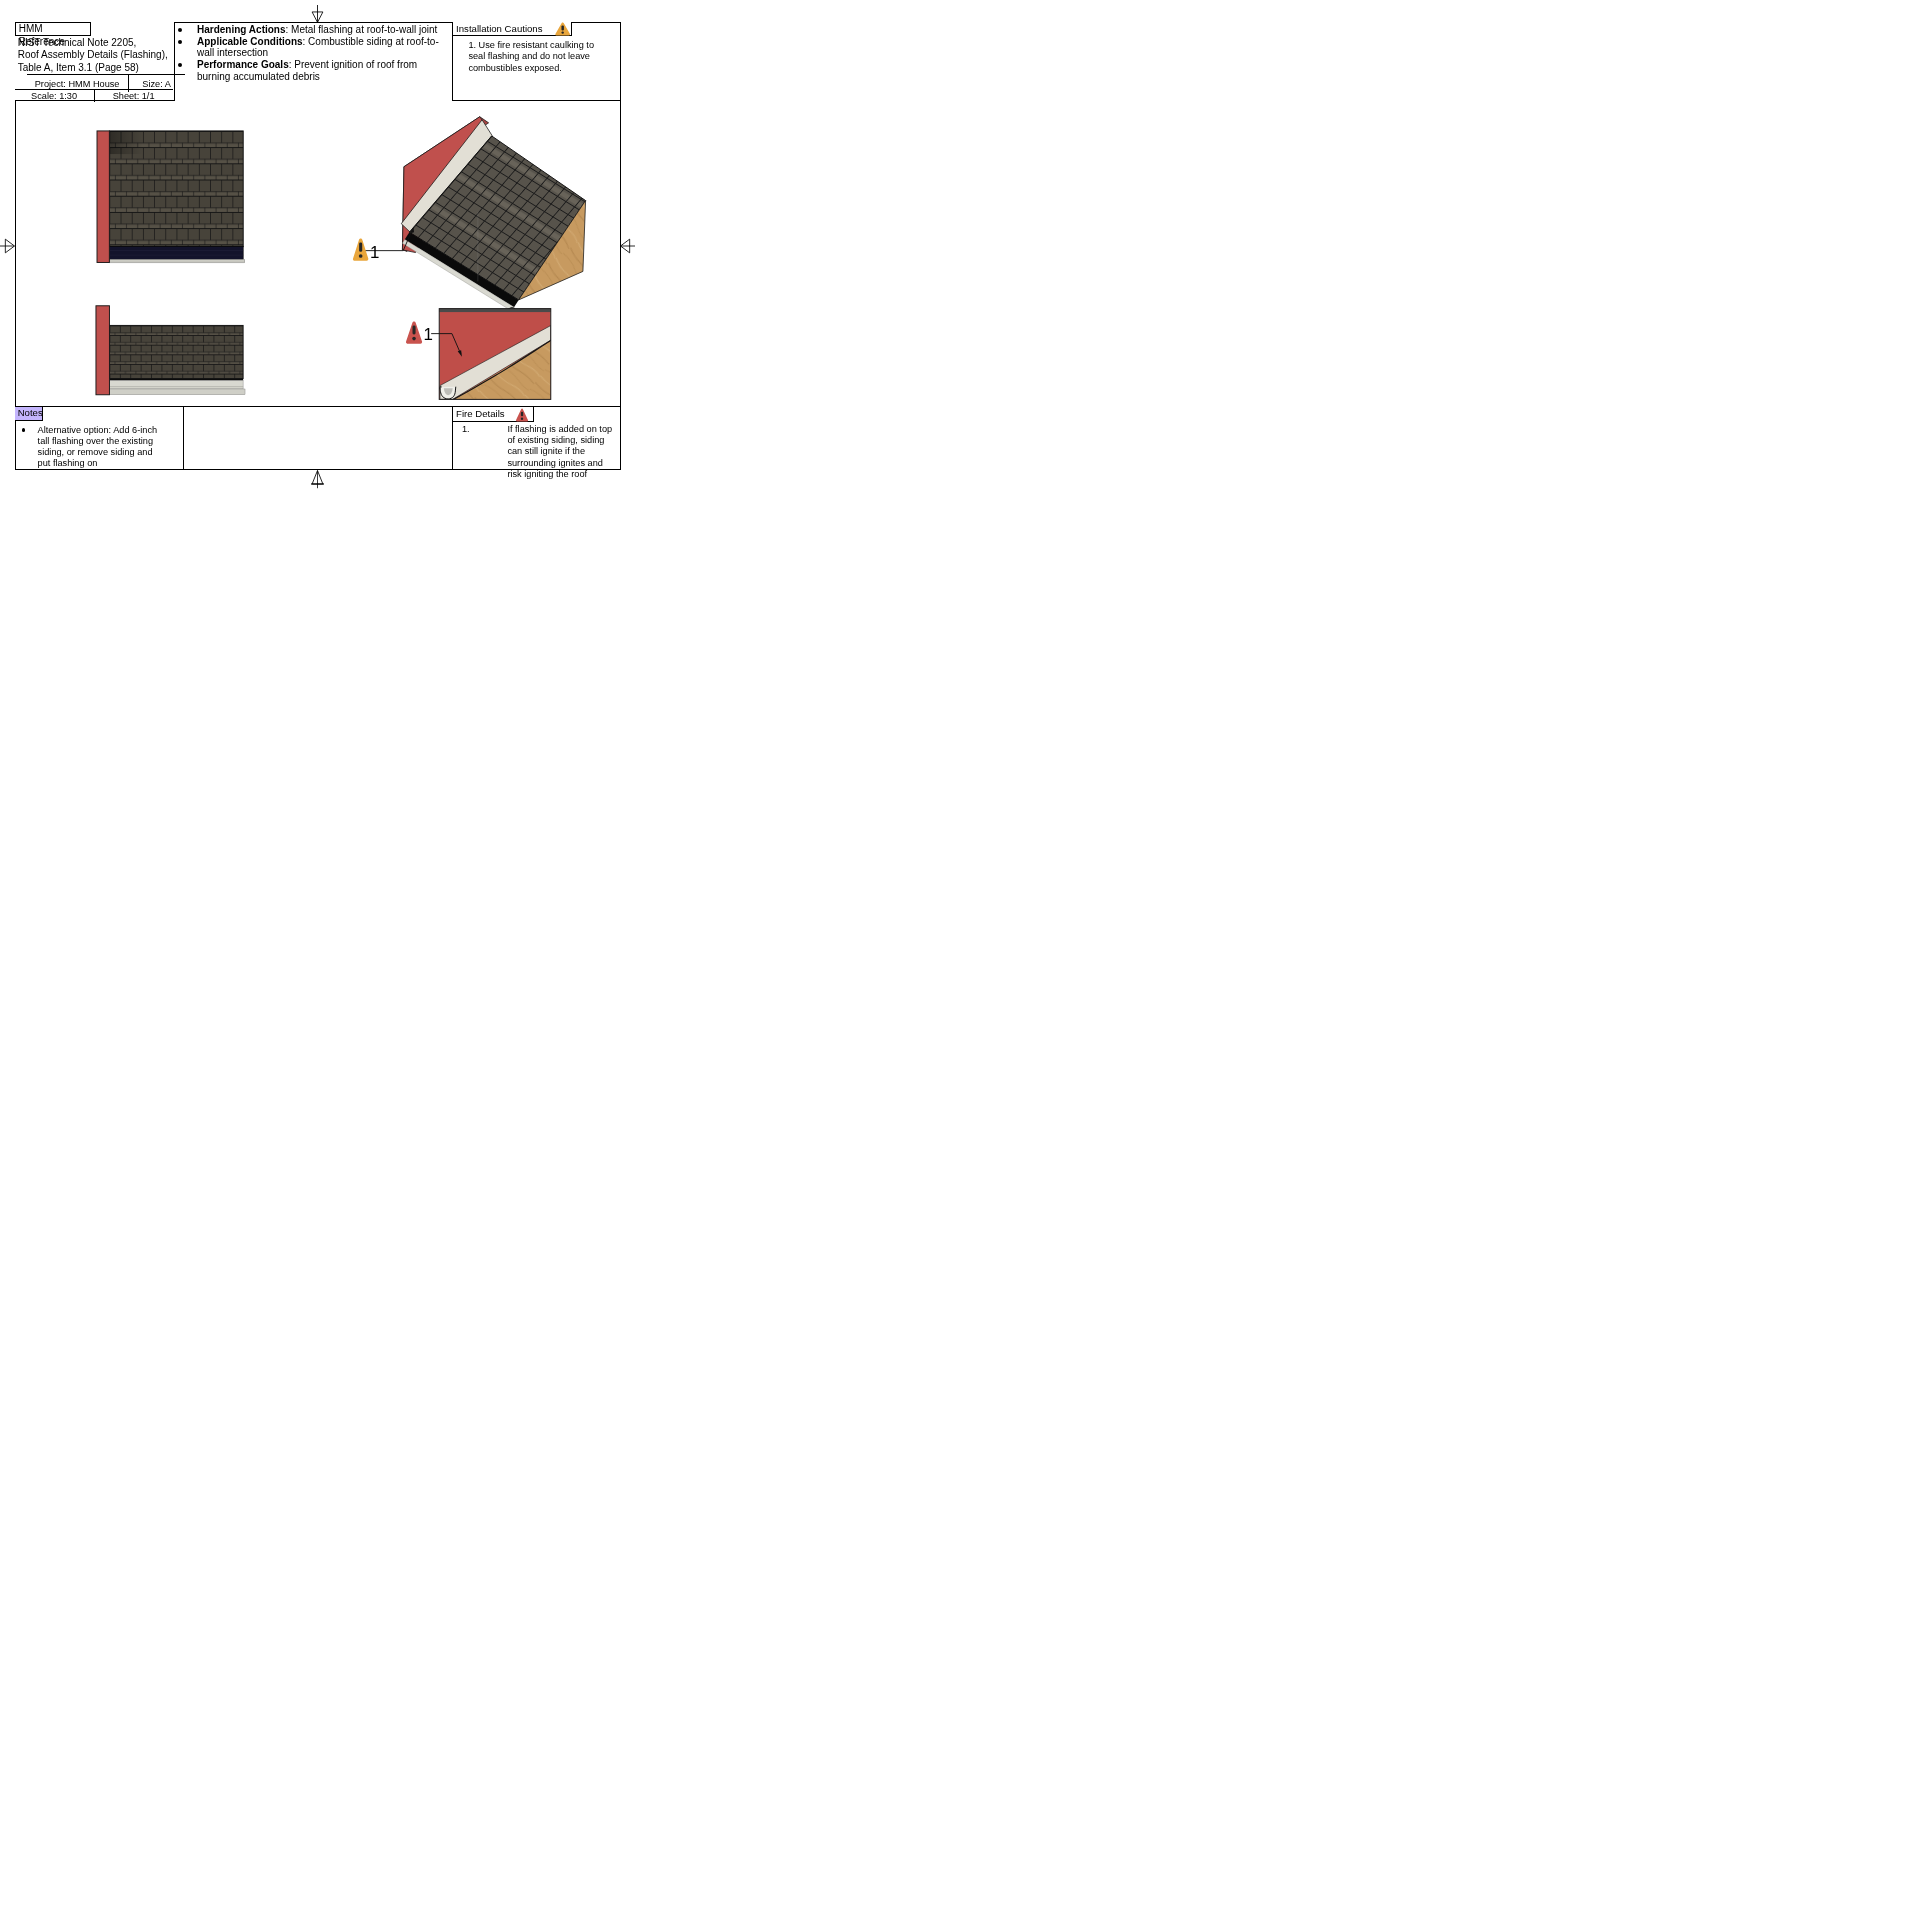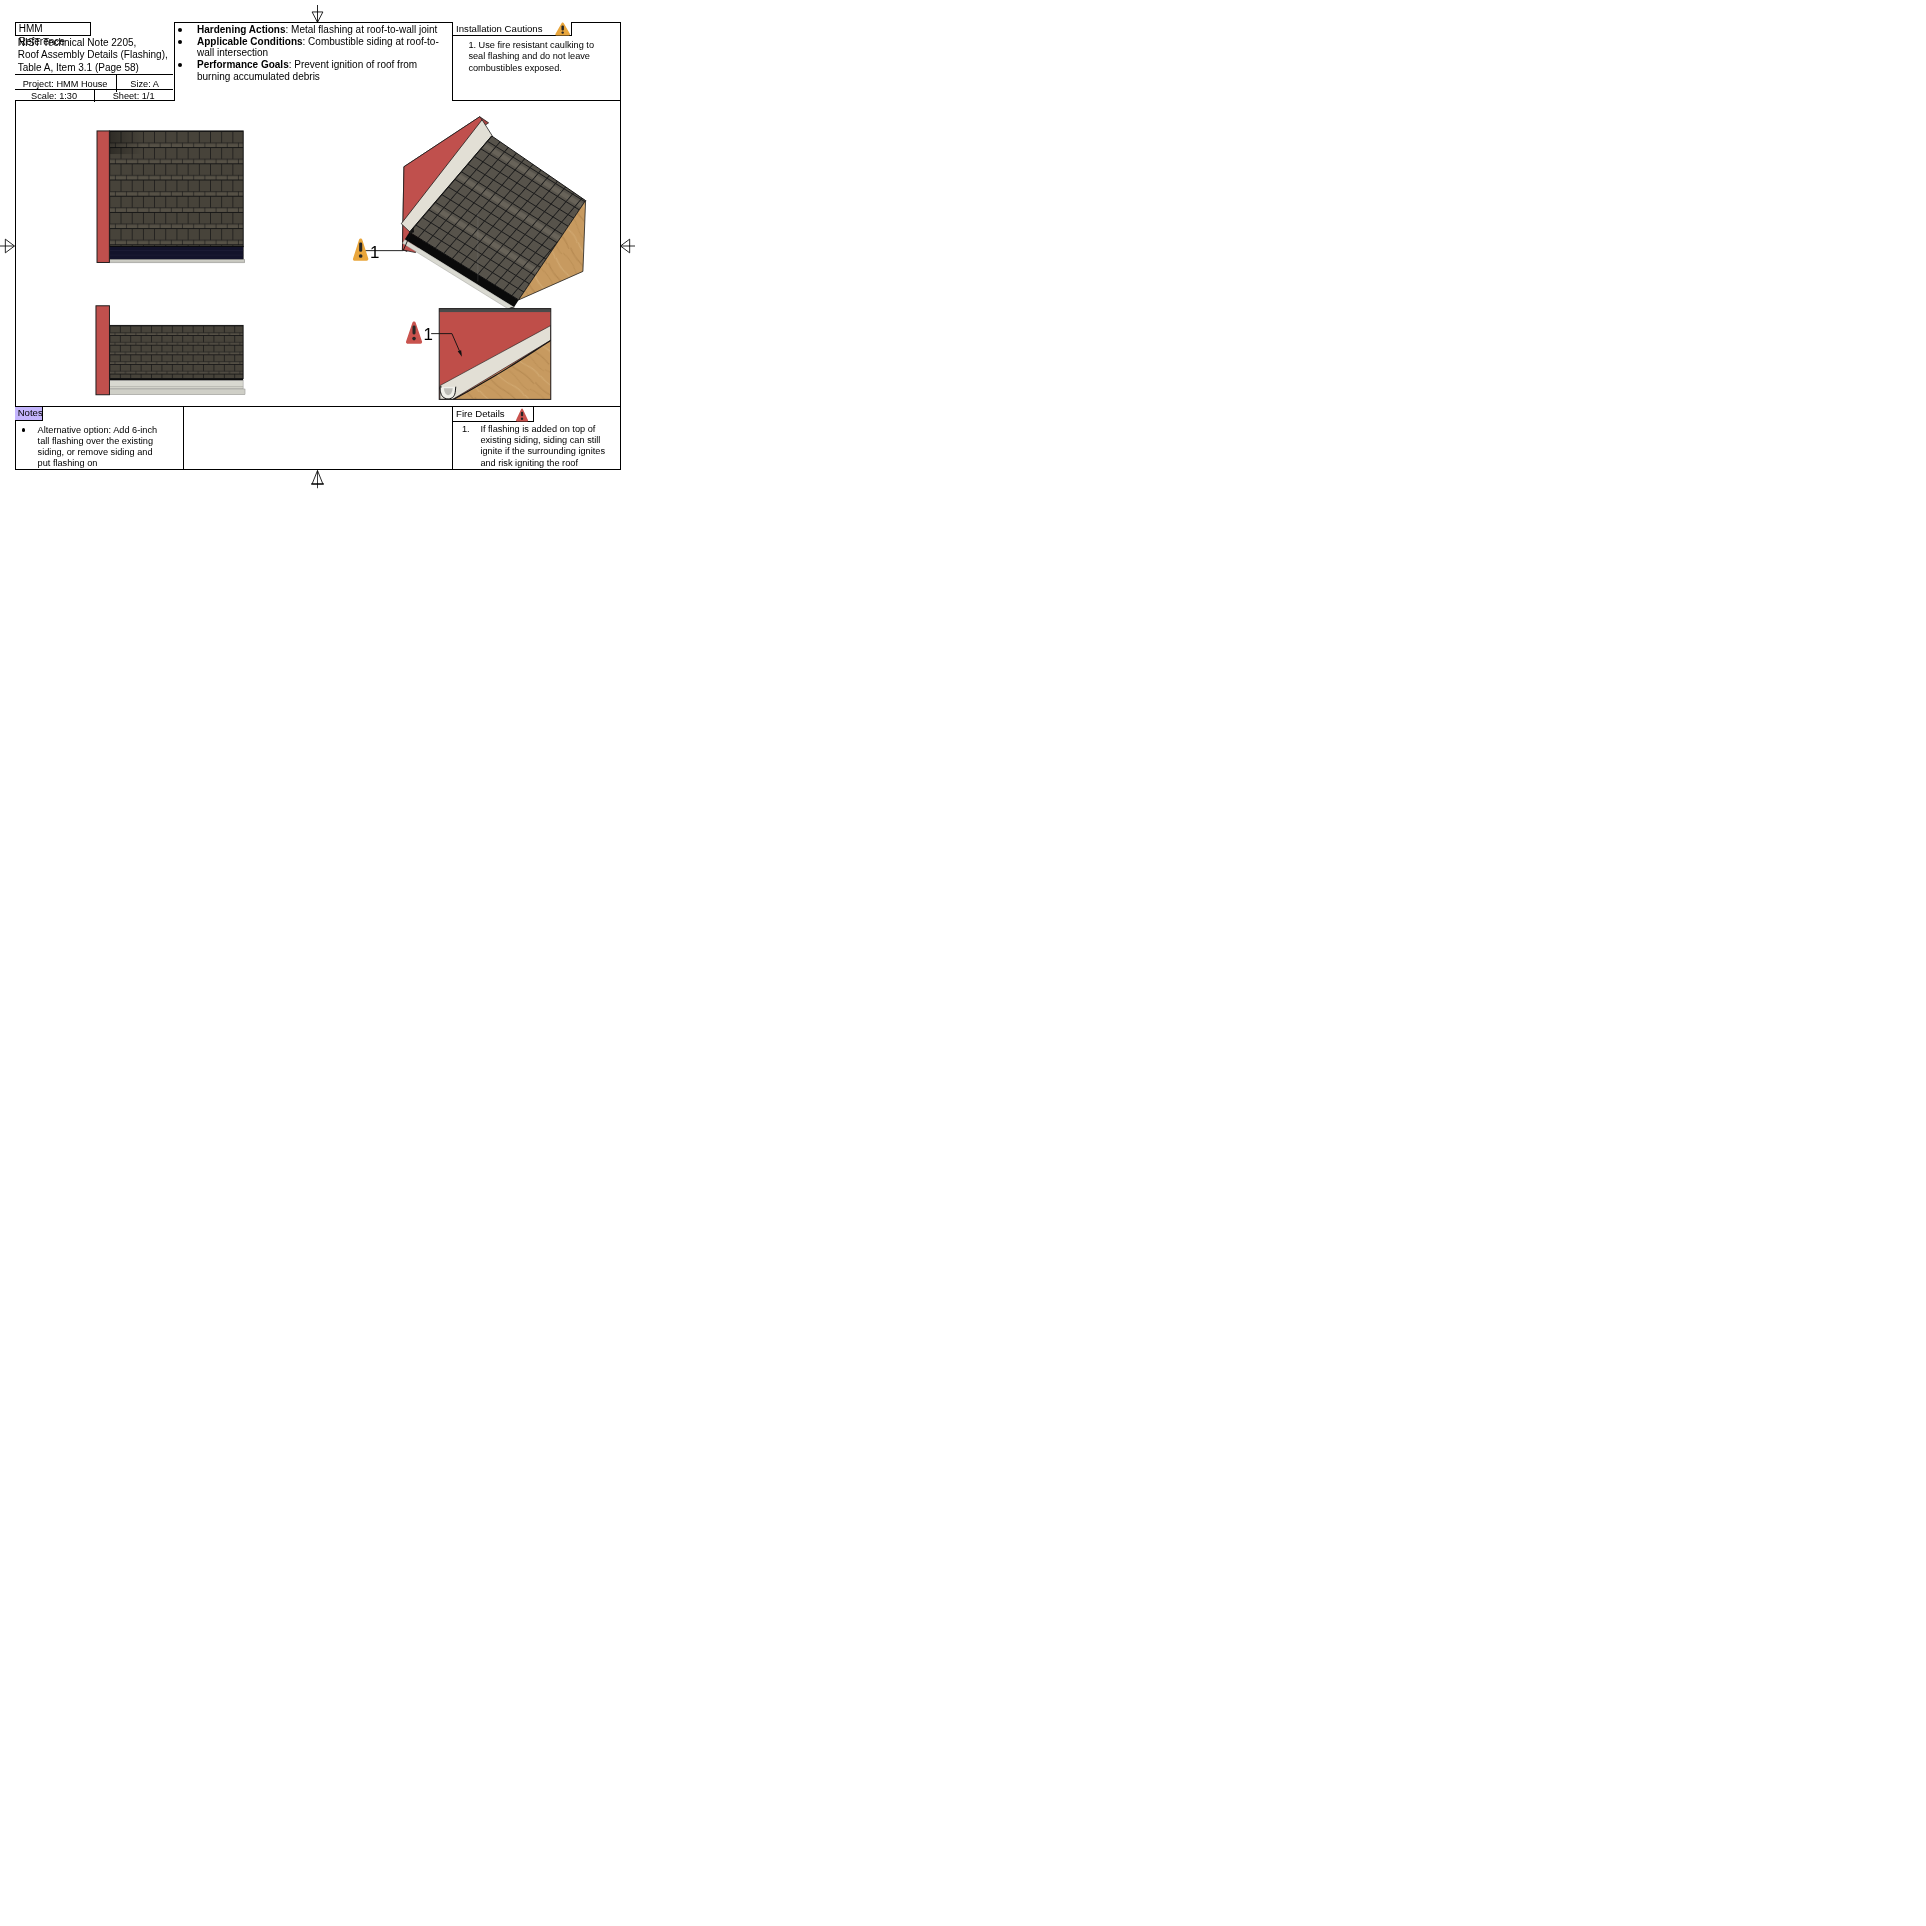--- a/index.html
+++ b/index.html
@@ -4,21 +4,21 @@
 <style>
   html,body{margin:0;padding:0;background:#ffffff;}
   .page{position:relative;width:636px;height:491px;background:#fff;
         font-family:"Liberation Sans", sans-serif;color:#000;overflow:hidden;}
   .abs{position:absolute;box-sizing:border-box;}
   .frame{left:14.6px;top:22px;width:606px;height:448px;border:1.2px solid #000;}
   
   .tb{left:14.6px;top:22px;width:160px;height:79px;border-right:0.8px solid #000;border-bottom:0.8px solid #000;background:#fff;}
   .tb-hmm{left:0;top:0;width:76px;height:14px;border:0.8px solid #000;font-size:10px;line-height:12.7px;padding-left:3.1px;background:#fff;}
   .tb-ref{left:0;top:14px;width:158px;height:39px;padding:1.2px 0 0 3.1px;font-size:10px;line-height:12.3px;}
-  .tb-row1{left:0;top:52px;width:158px;height:18px;border-top:0.8px solid #000;}
+  .tb-row1{left:12px;top:52px;width:158px;height:18px;border-top:0.8px solid #000;}
   .tb-row2{left:0;top:67px;width:158px;height:12.7px;border-top:0.8px solid #000;}
   .cell{position:absolute;box-sizing:border-box;top:0;height:100%;text-align:center;font-size:9.2px;display:flex;align-items:center;justify-content:center;}
   
   .specs{left:178px;top:24px;width:272px;}
   .srow{display:flex;}
   .sdot{width:19px;flex:0 0 19px;padding-top:3.9px;}
   .sdot i{display:block;width:4.2px;height:4.2px;border-radius:50%;background:#000;}
   .stext{width:250px;font-size:10px;line-height:11.7px;}
   .stext b{font-weight:bold;}
   
@@ -28,21 +28,21 @@
   .notes{left:14.6px;top:406px;width:169px;height:64px;border-top:0.8px solid #000;border-right:0.8px solid #000;}
   .notes-hdr{left:0;top:0;width:28px;height:14px;border-right:0.8px solid #000;border-bottom:0.8px solid #000;font-size:9.6px;line-height:12.3px;padding-left:3.1px;background:#c4b5fd;}
   .notes-item{left:7px;top:17.7px;width:154px;display:flex;}
   .ndot{width:16px;flex:0 0 16px;padding-top:3.5px;}
   .ndot i{display:block;width:3.9px;height:3.9px;border-radius:50%;background:#000;}
   .ntext{width:130px;font-size:9.2px;line-height:11.2px;}
   .fire{left:452px;top:406px;width:169px;height:64px;border-top:0.8px solid #000;border-left:0.8px solid #000;}
   .fire-hdr{left:0;top:0;width:81px;height:14.6px;border-right:0.8px solid #000;border-bottom:0.8px solid #000;font-size:9.6px;line-height:13px;padding-left:3.1px;background:#fff;}
   .fire-item{left:8.9px;top:17px;width:156px;display:flex;}
   .fnum{width:18.5px;flex:0 0 18.5px;font-size:9.2px;line-height:11.2px;}
-  .ftext{width:136px;font-size:9.2px;line-height:11.2px;}
+  .ftext{width:136px;font-size:9.2px;line-height:11.2px;margin-left:27px;}
   .midline{left:184px;top:406px;width:268px;height:0.8px;background:#000;}
   .hdr-icon{position:absolute;}
   svg text{font-family:"Liberation Sans", sans-serif;}
 </style>
 </head>
 <body>
 
 <div class="page">
 
   <div class="abs frame"></div>

